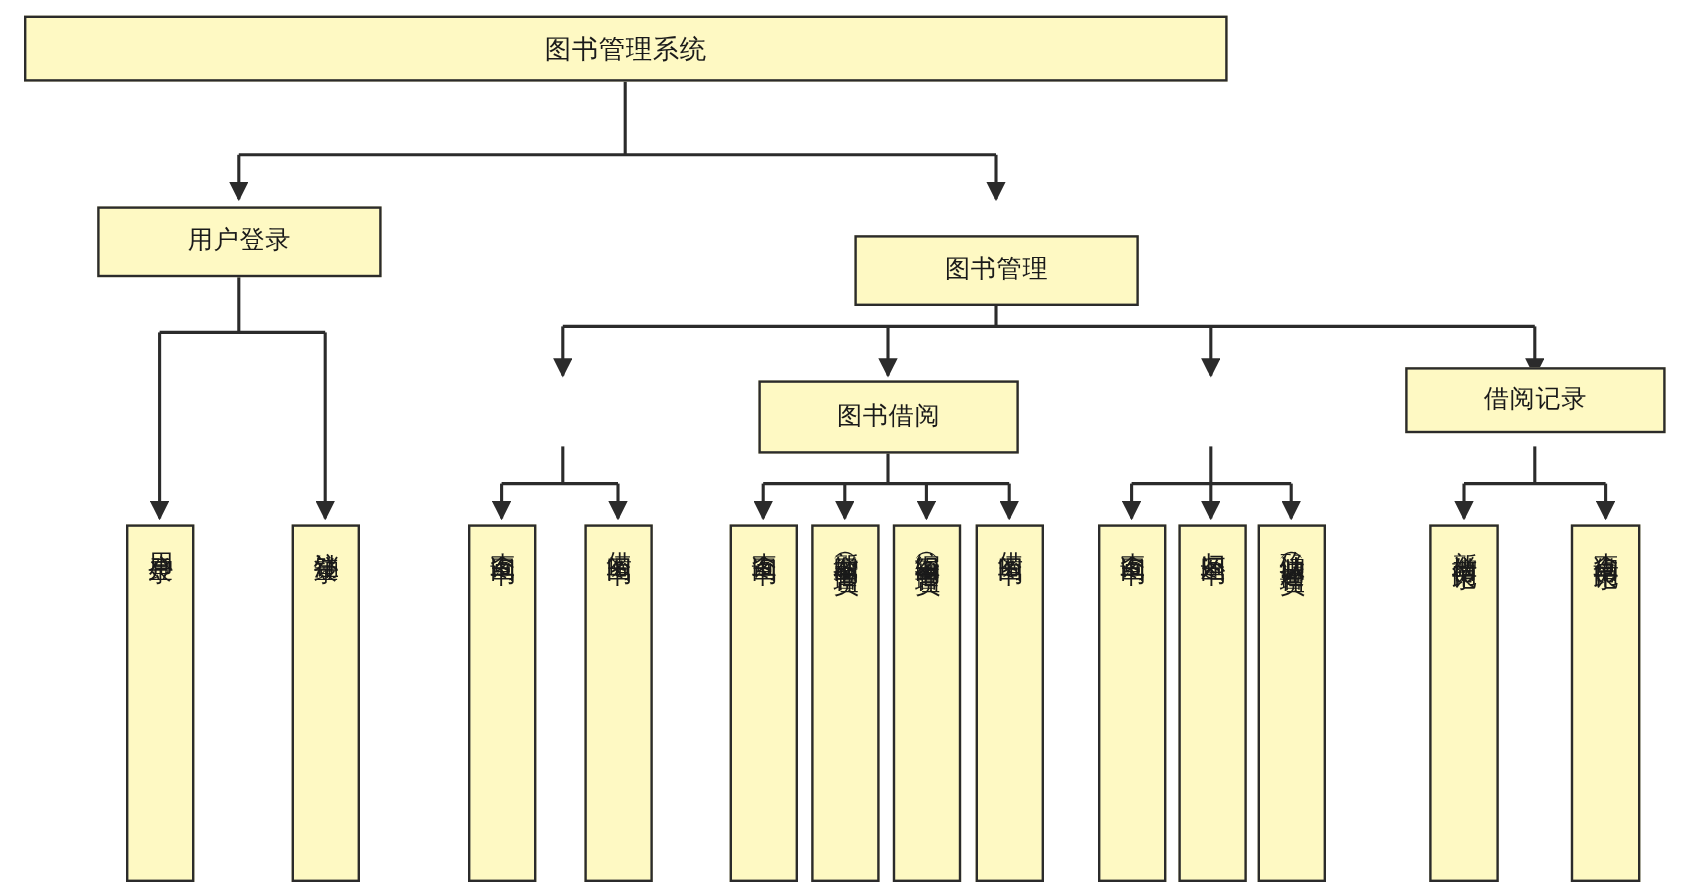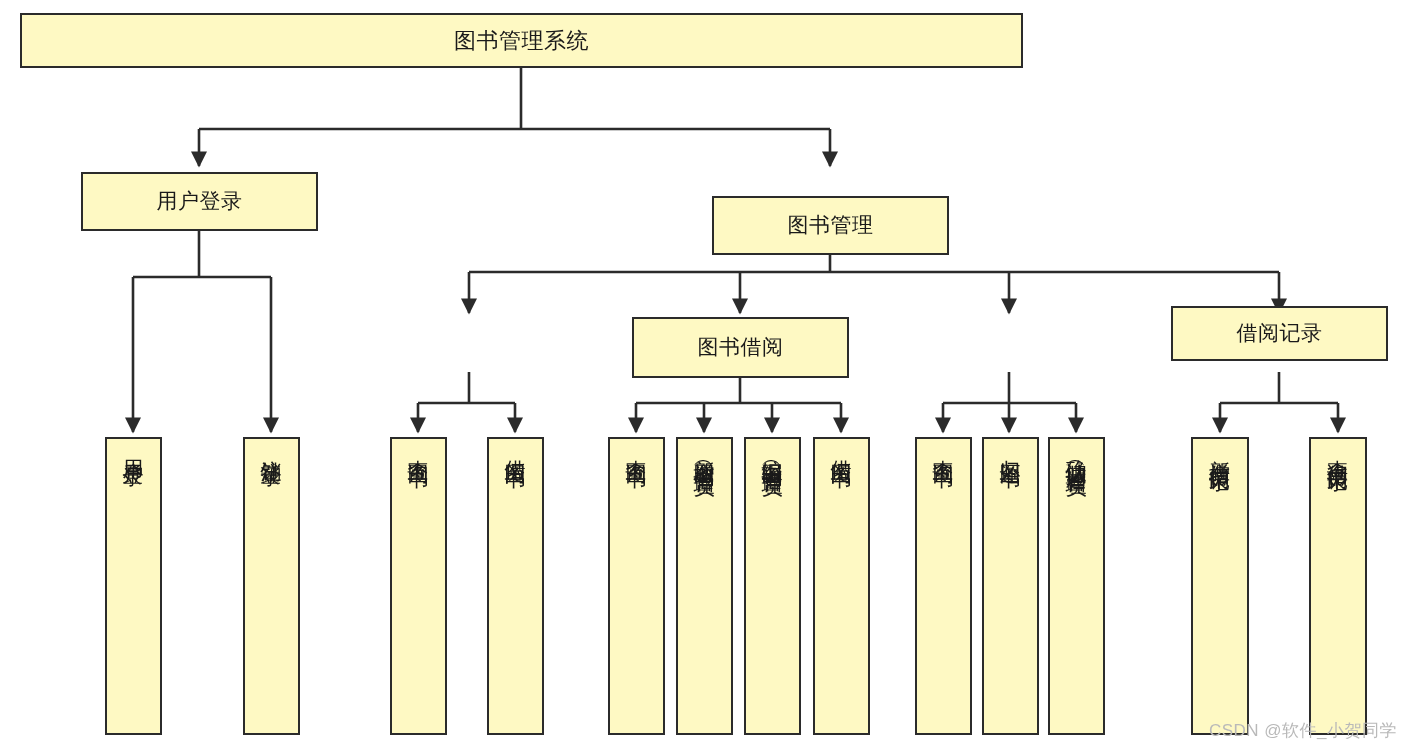--- a/index.html
+++ b/index.html
@@ -185,15 +185,14 @@
     <span class="lbl">确认归还（管理员）</span>
   </div>
 
   <div class="node v" style="left:1191px; top:437px; width:58px; height:298px;">
     <span class="lbl">新增借阅记录</span>
   </div>
   <div class="node v" style="left:1309px; top:437px; width:58px; height:298px;">
     <span class="lbl">查询借阅记录</span>
   </div>
 
-  <div class="watermark">CSDN @软件_小贺同学</div>
 
 </div>
 
 </body></html>

